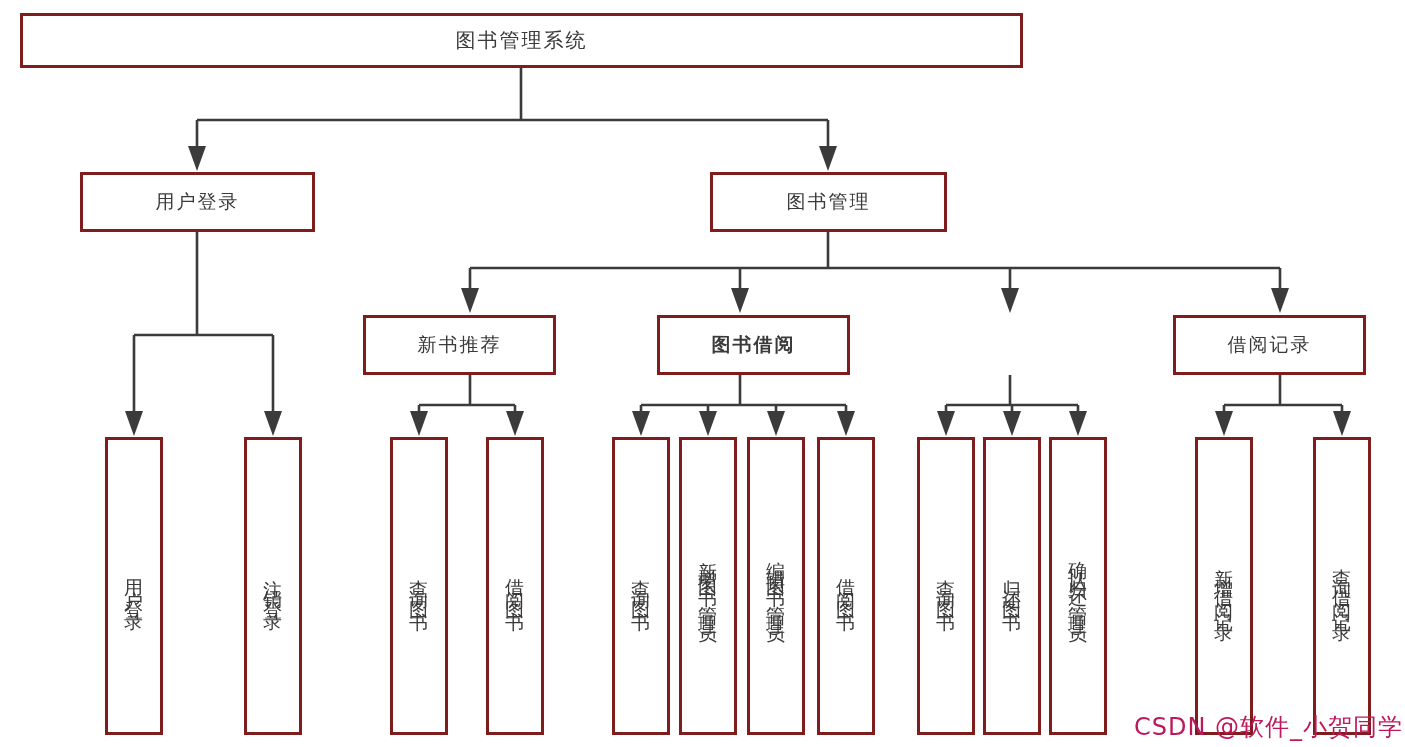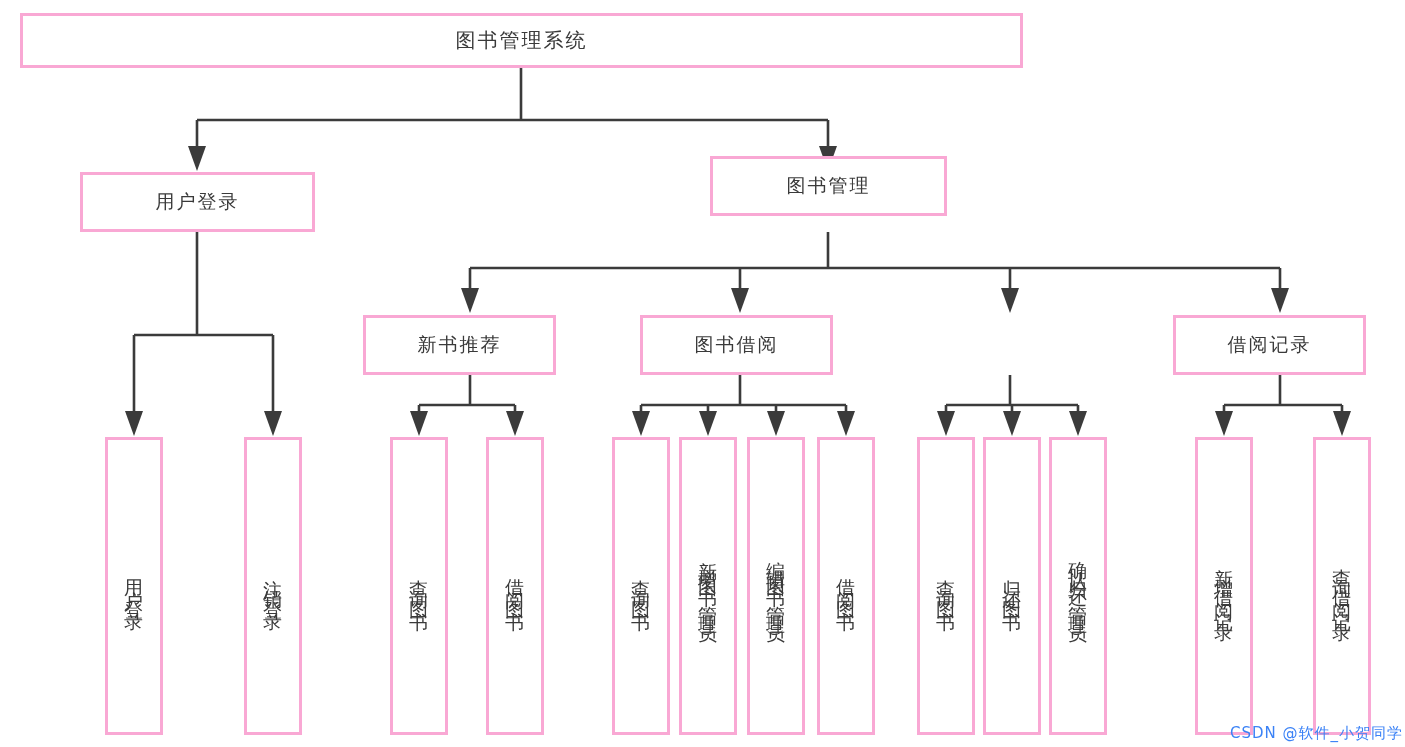--- a/index.html
+++ b/index.html
@@ -20,35 +20,35 @@
     left: 0;
     top: 0;
     width: 1405px;
     height: 747px;
     pointer-events: none;
   }
   .box {
     position: absolute;
     box-sizing: border-box;
     background: #ffffff;
-    border: 3px solid #f9a8d4;
+    border: 3px solid #7f1d1d;
     display: flex;
     align-items: center;
     justify-content: center;
     color: #3a3a3a;
     font-size: 19px;
     letter-spacing: 2px;
     white-space: nowrap;
   }
   .box.root  { left: 20px;  top: 13px;  width: 1003px; height: 55px; font-size: 20px; }
   .box.lv2a  { left: 80px;  top: 172px; width: 235px;  height: 60px; }
-  .box.lv2b  { left: 710px; top: 156px; width: 237px;  height: 60px; }
+  .box.lv2b  { left: 710px; top: 172px; width: 237px;  height: 60px; }
   .box.lv3   { top: 315px;  width: 193px; height: 60px; }
   .box.lv3.p1 { left: 363px; }
-  .box.lv3.p2 { left: 640px; }
+  .box.lv3.p2 { left: 657px; font-weight: bold; }
   .box.lv3.p3 { left: 903px; }
   .box.lv3.p4 { left: 1173px; }
   .box.leaf  { top: 437px; width: 58px; height: 298px; }
   .box.leaf .vtext {
     writing-mode: vertical-rl;
     text-orientation: mixed;
     font-size: 19px;
     line-height: 1;
     letter-spacing: 11px;
     color: #3a3a3a;
@@ -64,22 +64,22 @@
   .leaf.l8  { left: 817px; }
   .leaf.l9  { left: 917px; }
   .leaf.l10 { left: 983px; }
   .leaf.l11 { left: 1049px; }
   .leaf.l12 { left: 1195px; }
   .leaf.l13 { left: 1313px; }
   .watermark {
     position: absolute;
     right: 2px;
     bottom: 4px;
-    font-size: 15px;
-    color: #3b82f6;
+    font-size: 24px;
+    color: #be185d;
     letter-spacing: 1px;
     z-index: 5;
     white-space: nowrap;
   }
 </style>
 </head>
 <body>
 
 <div class="canvas">
 

